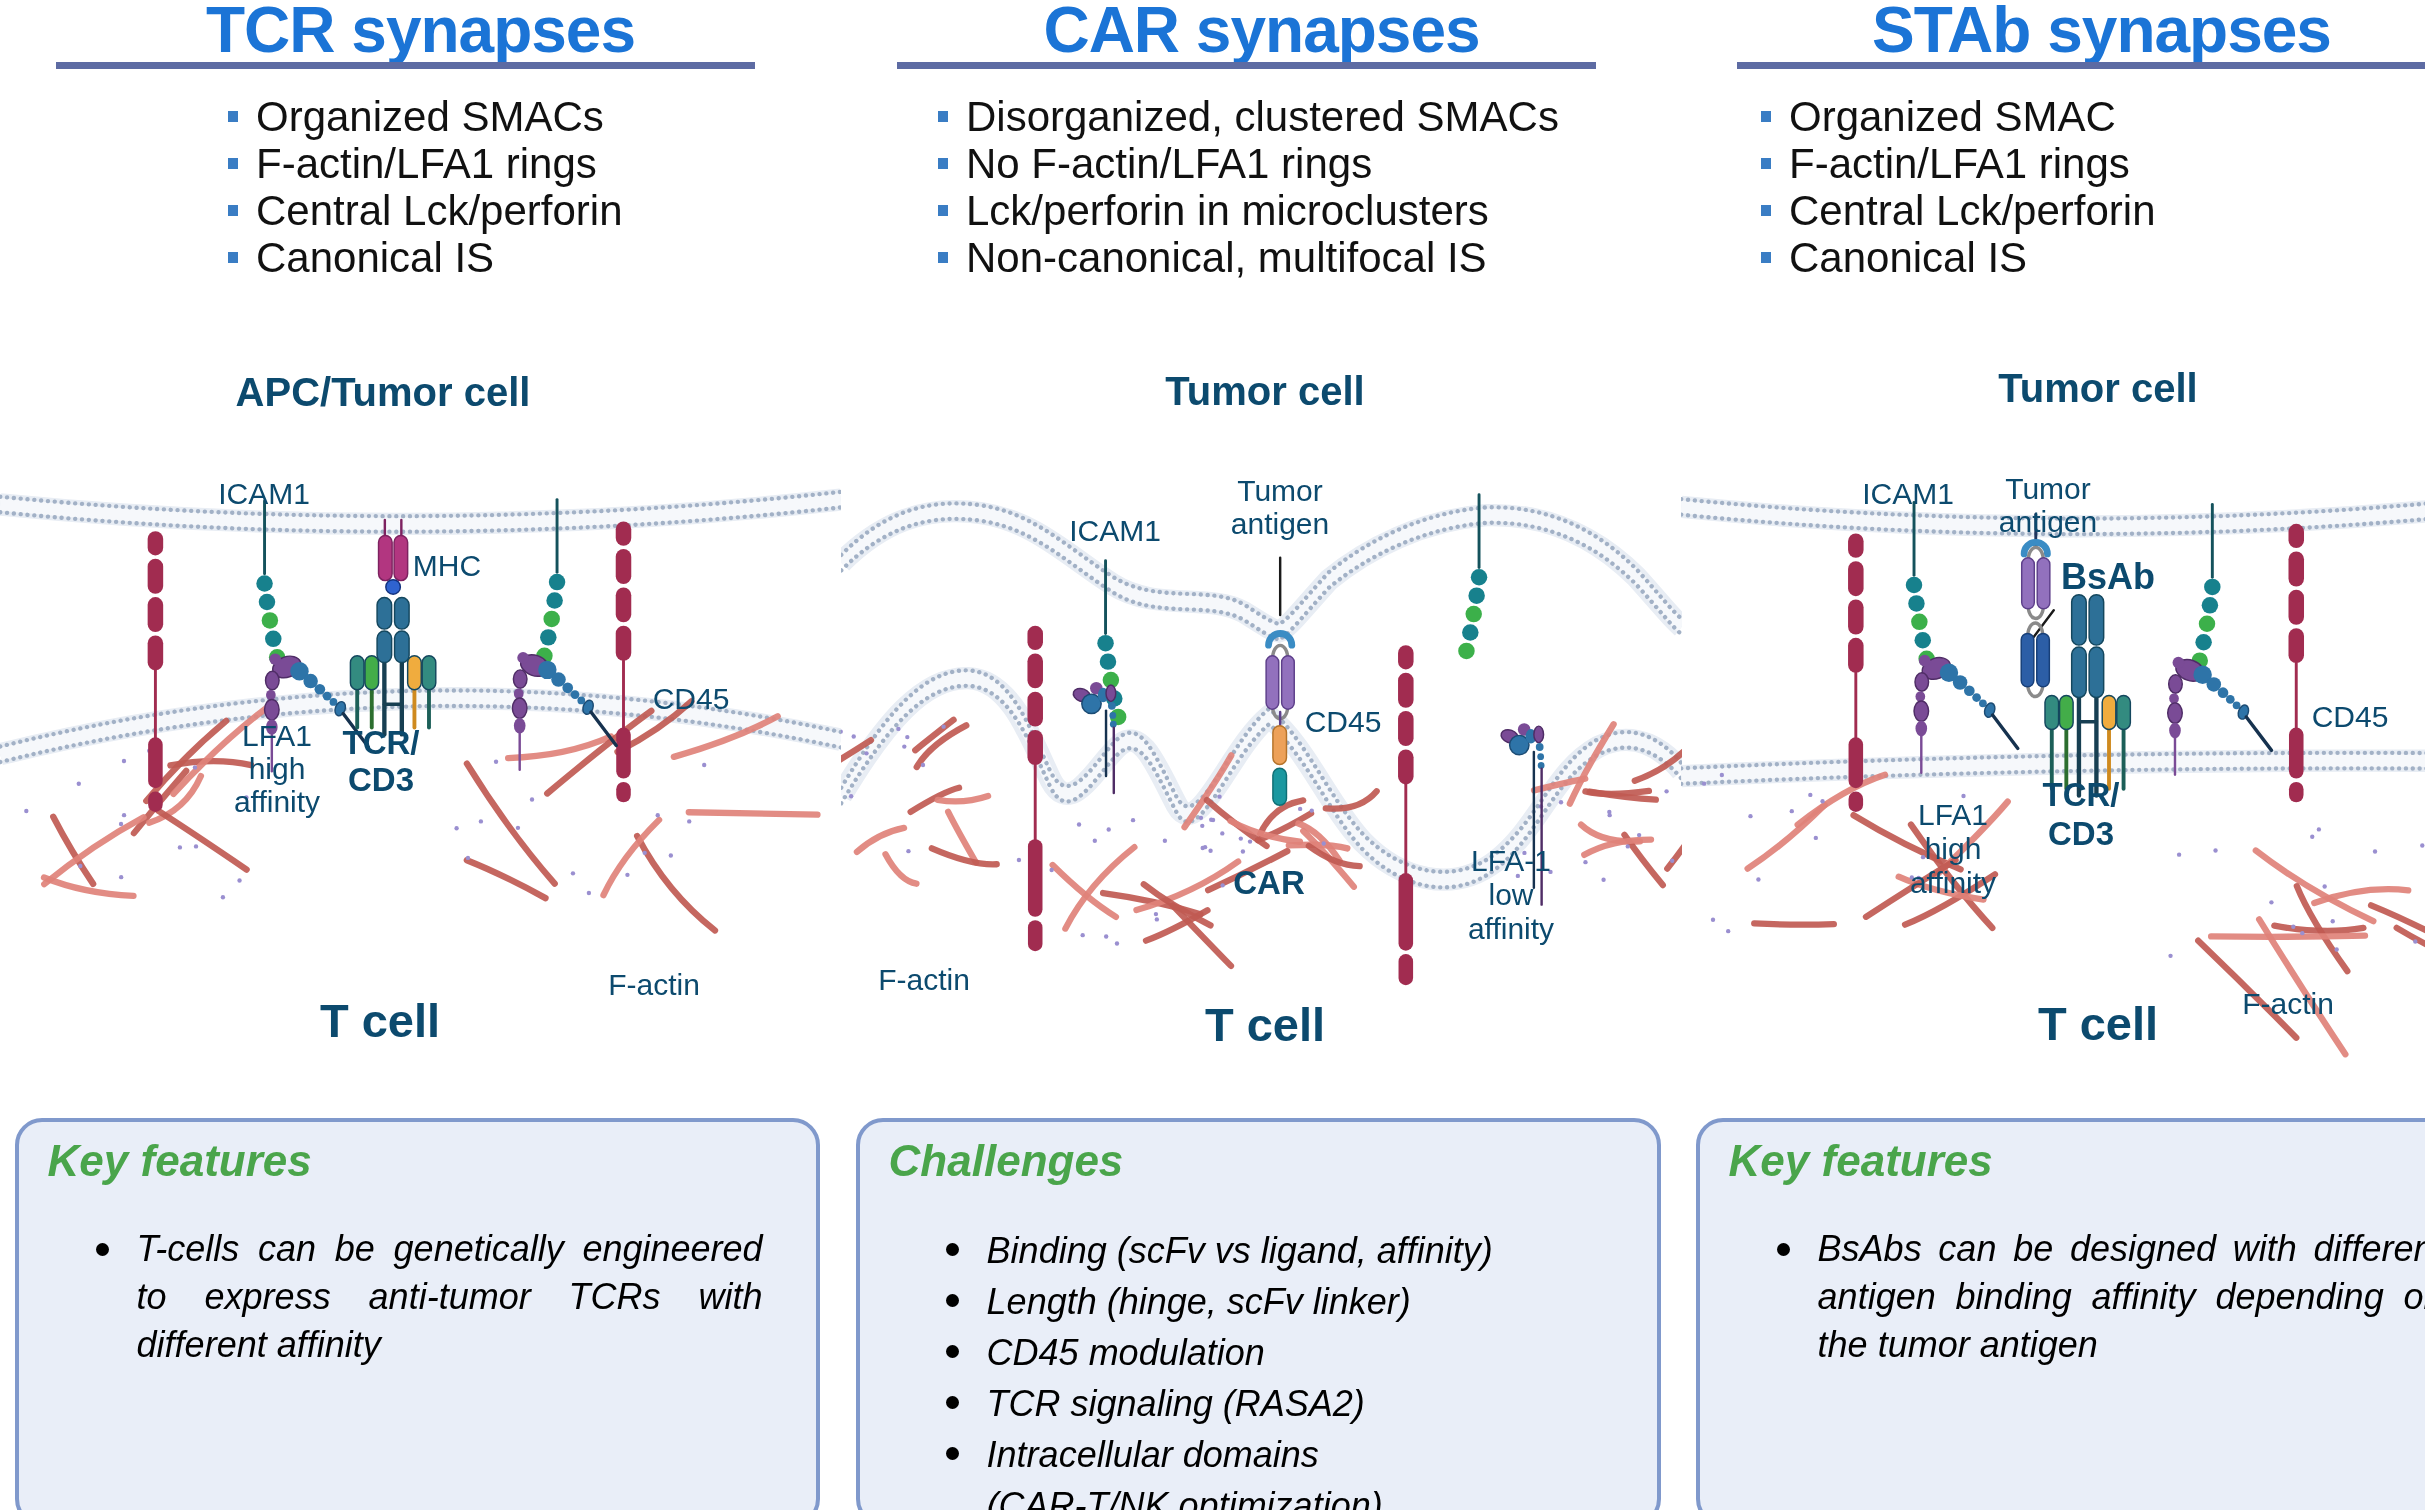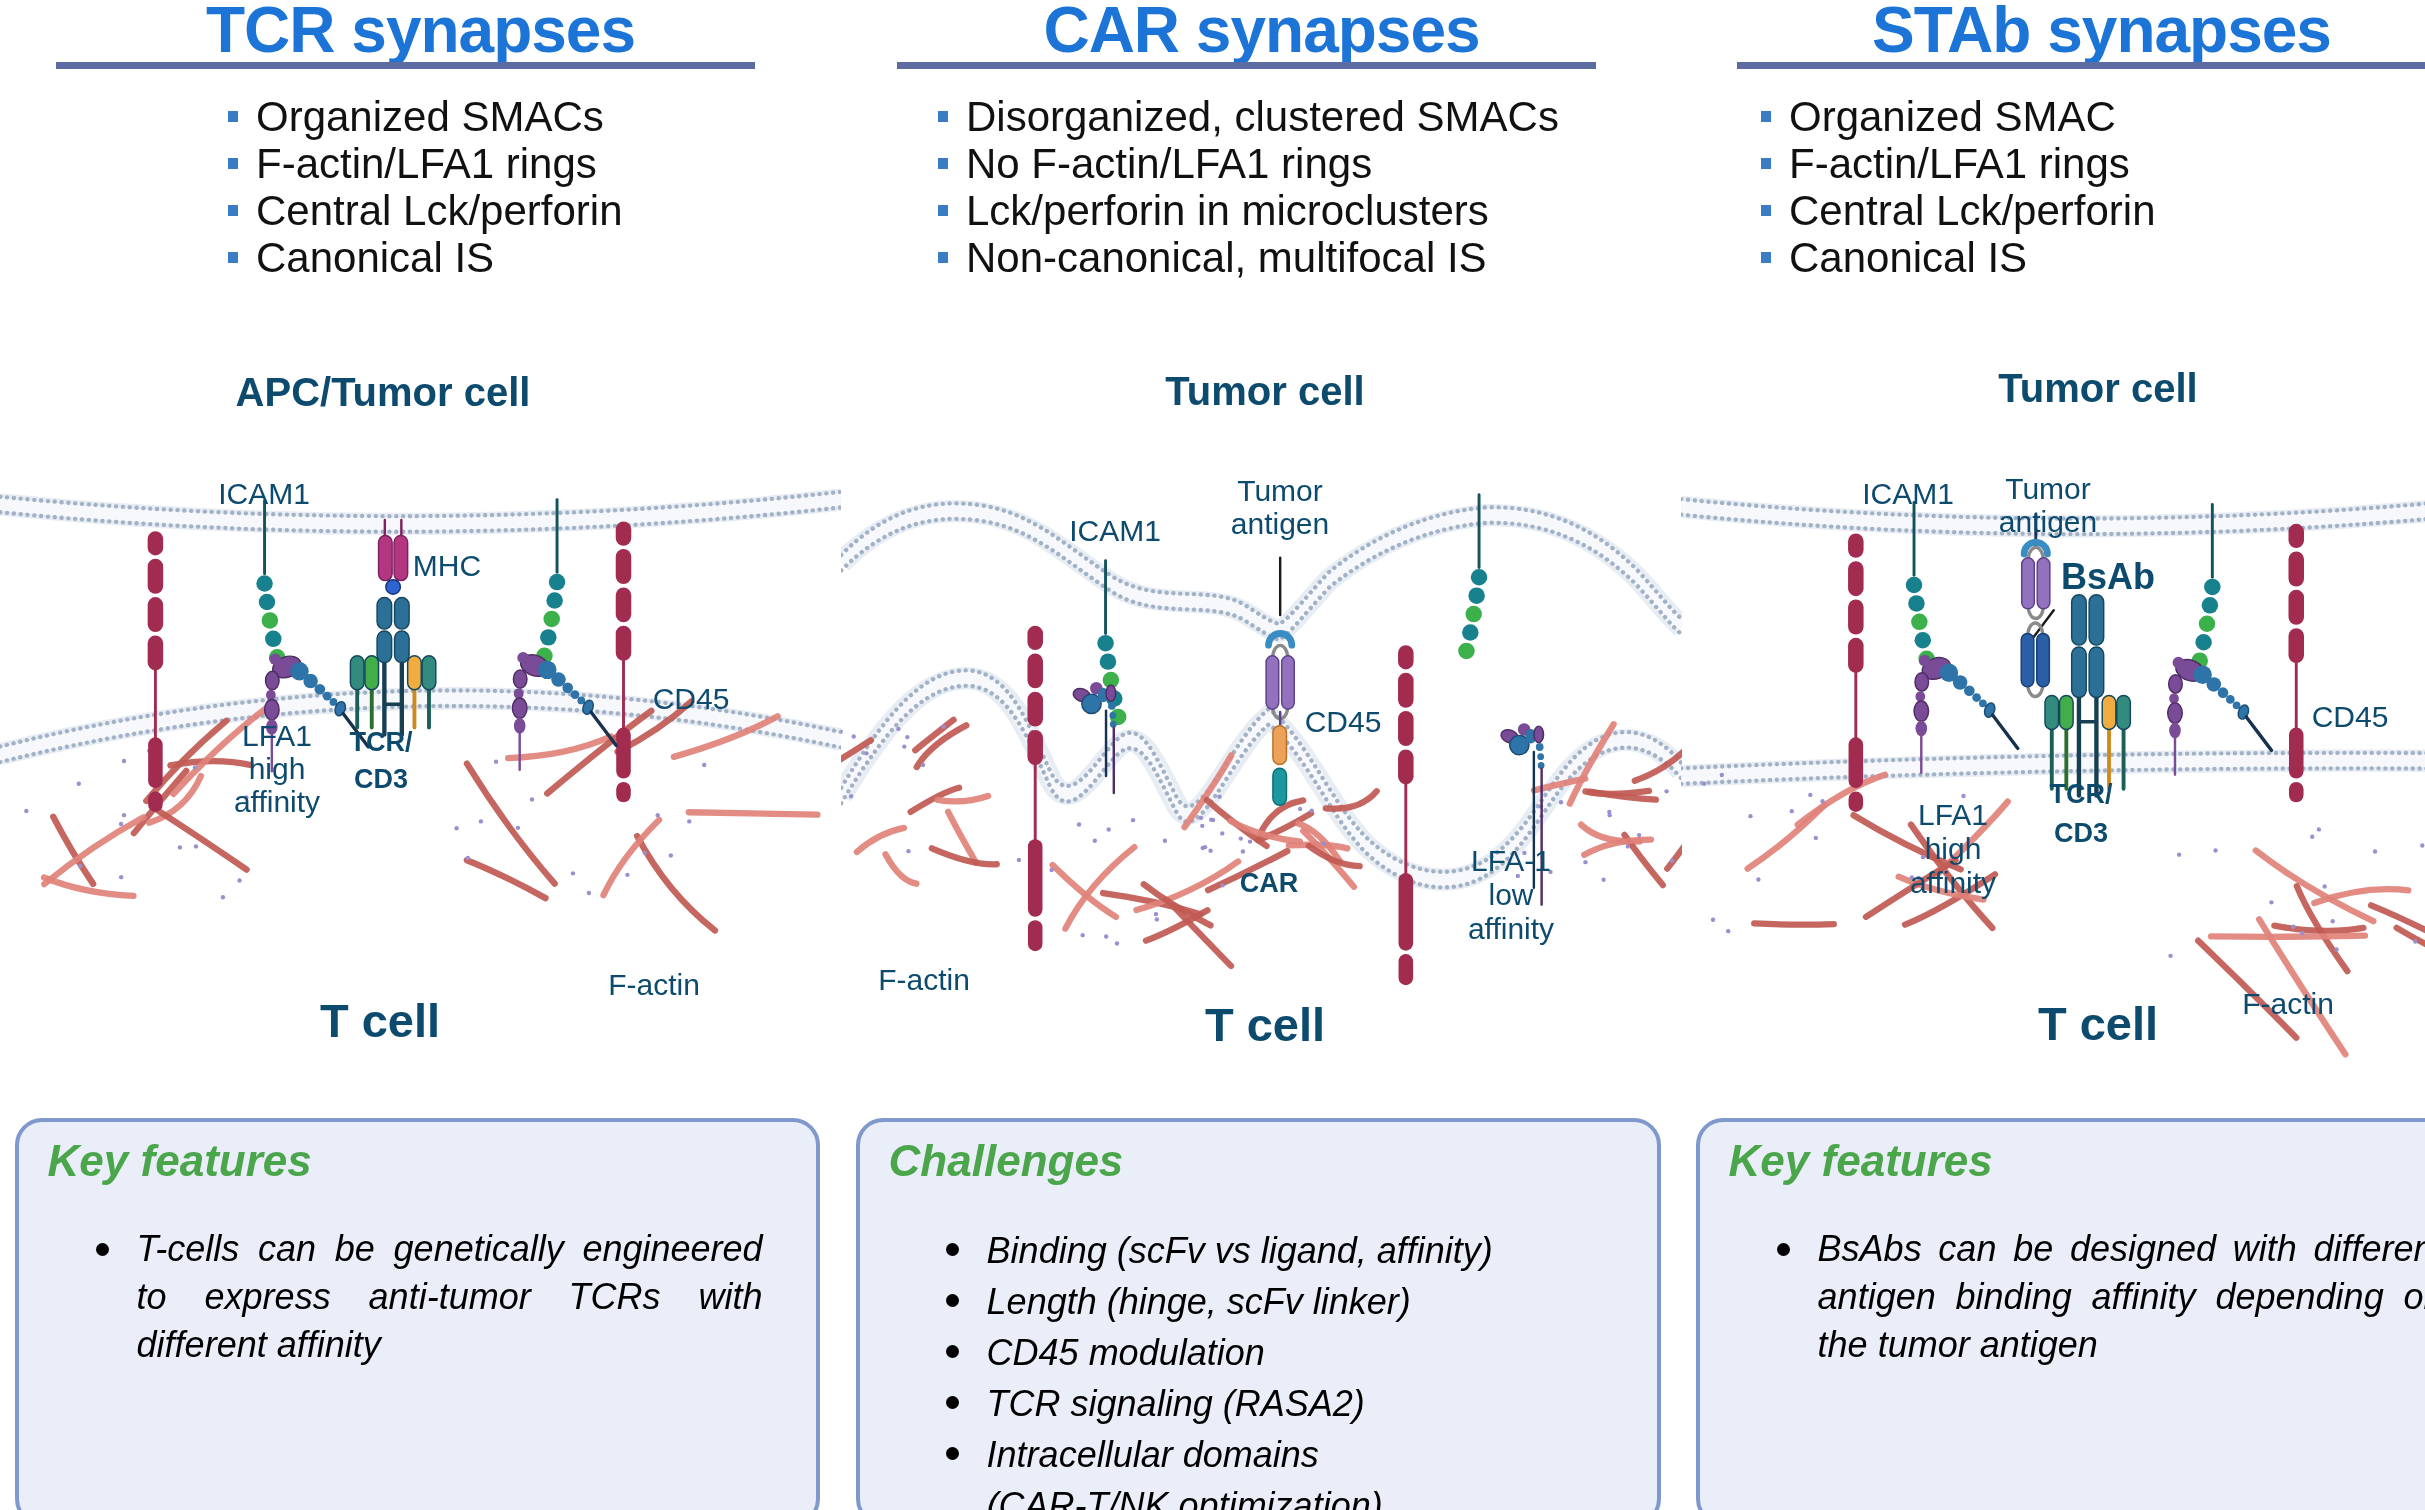--- a/index.html
+++ b/index.html
@@ -8,21 +8,21 @@
   .panel{position:absolute;top:0;width:841px;height:1510px;}
   .panel h2{position:absolute;top:-6.8px;left:0;width:100%;margin:0;text-align:center;
             font-size:64px;font-weight:700;color:var(--title-blue);letter-spacing:-1px;}
   .rule{position:absolute;top:62px;left:56px;width:699px;height:6.8px;background:var(--rule-blue);}
   .col-bullets{position:absolute;top:93px;margin:0;padding:0;list-style:none;}
   .col-bullets li{position:relative;padding-left:28px;font-size:42px;line-height:47px;color:#111;}
   .col-bullets li::before{content:"";position:absolute;left:0;top:17.5px;width:9.7px;height:11.6px;
             background:var(--bullet-blue);}
   .dl{position:absolute;transform:translate(-50%,-50%);text-align:center;font-size:30px;
       line-height:1.12;color:#0c4a6e;white-space:pre-line;}
-  .dl.b{font-weight:700;font-size:27px;}
+  .dl.b{font-weight:700;font-size:33px;}
   .dl.big{font-weight:700;font-size:40px;}
   .dl.huge{font-weight:700;font-size:47px;}
   svg.diagram{position:absolute;left:0;top:0;width:841px;height:1510px;}
   .info-box{position:absolute;left:14.6px;top:1118px;width:805px;height:408px;
             background:var(--box-bg);border:4.9px solid var(--box-border);border-radius:27px;
             box-sizing:border-box;font-style:italic;}
   .info-box h3{position:absolute;left:29px;top:13.6px;margin:0;font-size:44px;font-weight:700;
             color:var(--heading-green);}
   .box-list{position:absolute;left:73px;right:53px;top:103px;margin:0;padding:0;list-style:none;}
   .box-list li{position:relative;padding-left:45px;font-size:36px;line-height:48px;color:#000;

